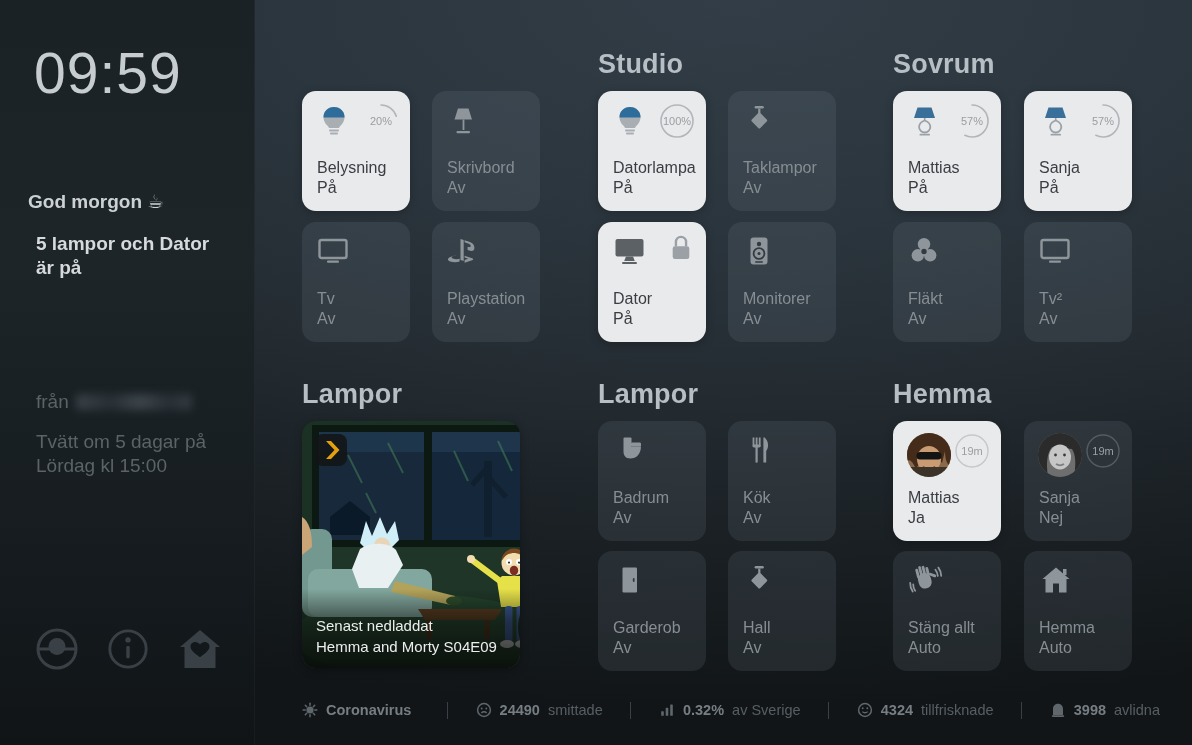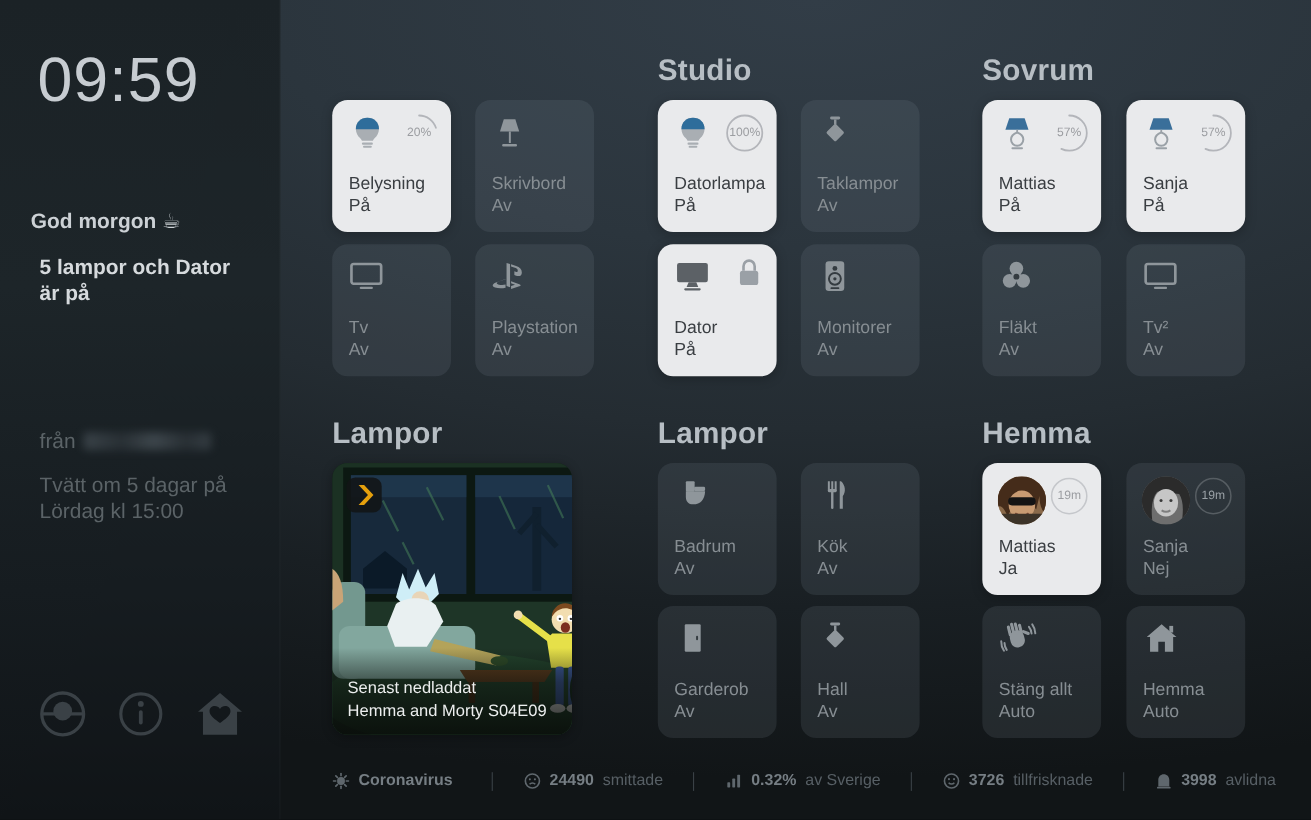--- a/index.html
+++ b/index.html
@@ -547,21 +547,21 @@
         <span class="sb-label">av Sverige</span>
     </div>
     <div class="sb-div"></div>
     <div class="sb-item">
       <svg width="16" height="16" viewBox="0 0 16 16">
           <circle cx="8" cy="8" r="6.4" fill="none" stroke="currentColor" stroke-width="1.5"></circle>
           <circle cx="5.7" cy="6.3" r="0.95" fill="currentColor"></circle>
           <circle cx="10.3" cy="6.3" r="0.95" fill="currentColor"></circle>
           <path d="M5.4 9.6 a3.4 3.4 0 0 0 5.2 0" fill="none" stroke="currentColor" stroke-width="1.4"></path>
         </svg>
-      <span class="sb-bold">3726</span>
+      <span class="sb-bold">4324</span>
         <span class="sb-label">tillfrisknade</span>
     </div>
     <div class="sb-div"></div>
     <div class="sb-item">
       <svg width="16" height="16" viewBox="0 0 16 16" fill="currentColor">
           <path d="M8 1.8 c2.9 0 5 2.2 5 5.2 V13 H3 V7 c0 -3 2.1 -5.2 5 -5.2 z"></path>
           <rect x="1.8" y="13.2" width="12.4" height="1.7" rx="0.8"></rect>
         </svg>
       <span class="sb-bold">3998</span>
         <span class="sb-label">avlidna</span>

